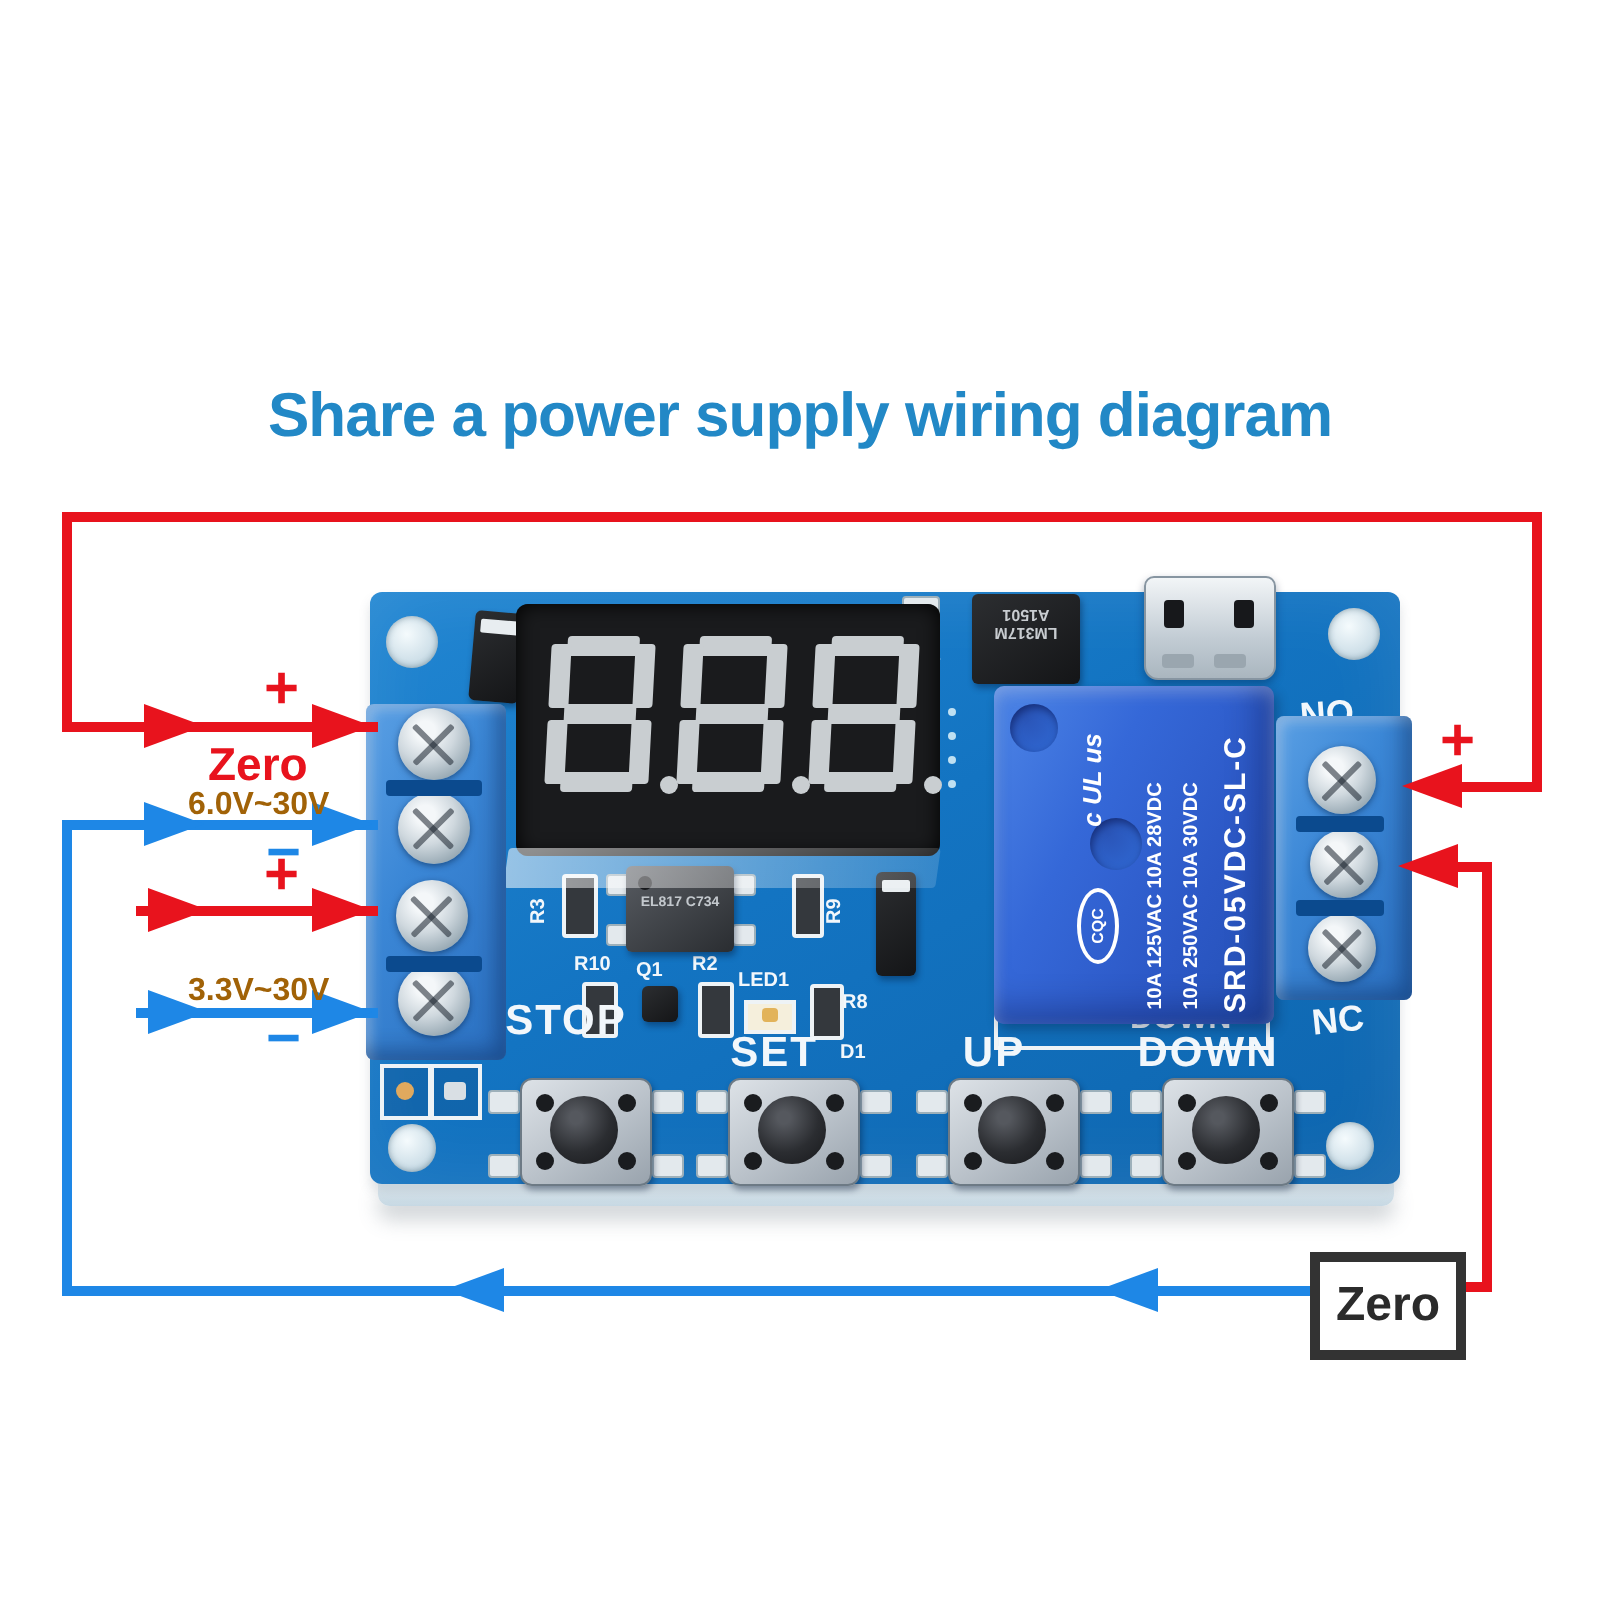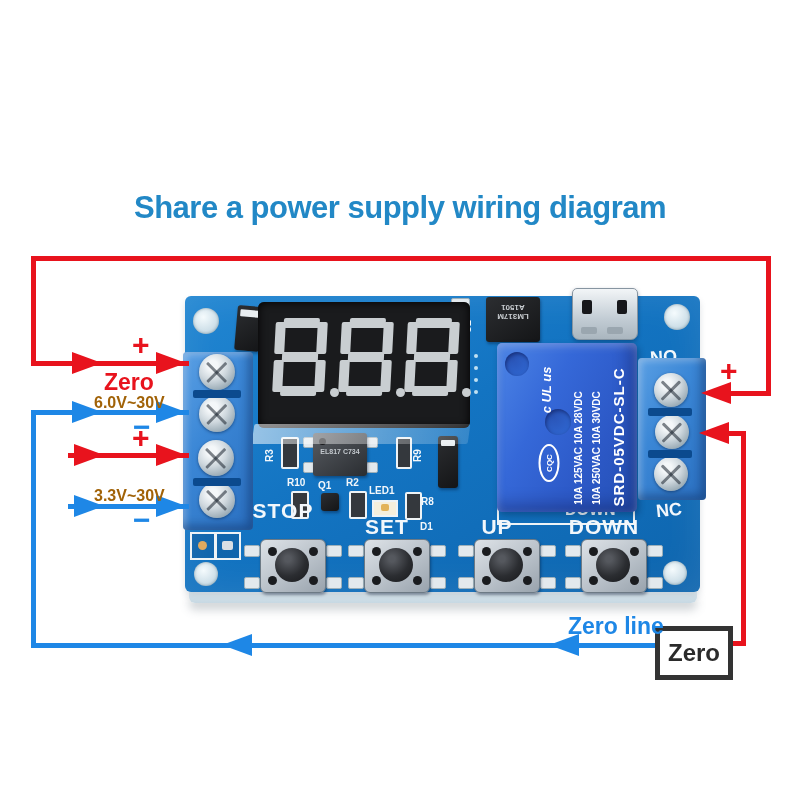--- a/index.html
+++ b/index.html
@@ -301,21 +301,20 @@
   <div class="arrow ar-r-blue" style="left:156px;top:495px;"></div>
 
   <div class="lbl redtx sign" style="left:132px;top:332px;">+</div>
   <div class="lbl redtx" style="left:104px;top:369px;font-size:23px;">Zero</div>
   <div class="lbl graytx" style="left:94px;top:394px;font-size:16px;">6.0V~30V</div>
   <div class="lbl bluetx sign" style="left:133px;top:414px;">−</div>
   <div class="lbl redtx sign" style="left:132px;top:425px;">+</div>
   <div class="lbl graytx" style="left:94px;top:487px;font-size:16px;">3.3V~30V</div>
   <div class="lbl bluetx sign" style="left:133px;top:507px;">−</div>
   <div class="lbl redtx sign" style="left:720px;top:358px;">+</div>
-  <div class="lbl bluetx" style="left:568px;top:613px;font-size:23px;">Zero line</div>
   <div class="load-box">
     <span>Zero</span>
   </div>
 
 <div class="screw" style="left: 199px; top: 354px; width: 36px; height: 36px;">
       <div class="slot" style="left: 4.32px; top: 16.5px; width: 27.36px; height: 3px; transform: rotate(45deg);"></div>
       <div class="slot" style="left: 4.32px; top: 16.5px; width: 27.36px; height: 3px; transform: rotate(135deg);"></div>
     </div>
     <div class="screw" style="left: 199px; top: 396px; width: 36px; height: 36px;">
       <div class="slot" style="left: 4.32px; top: 16.5px; width: 27.36px; height: 3px; transform: rotate(45deg);"></div>

